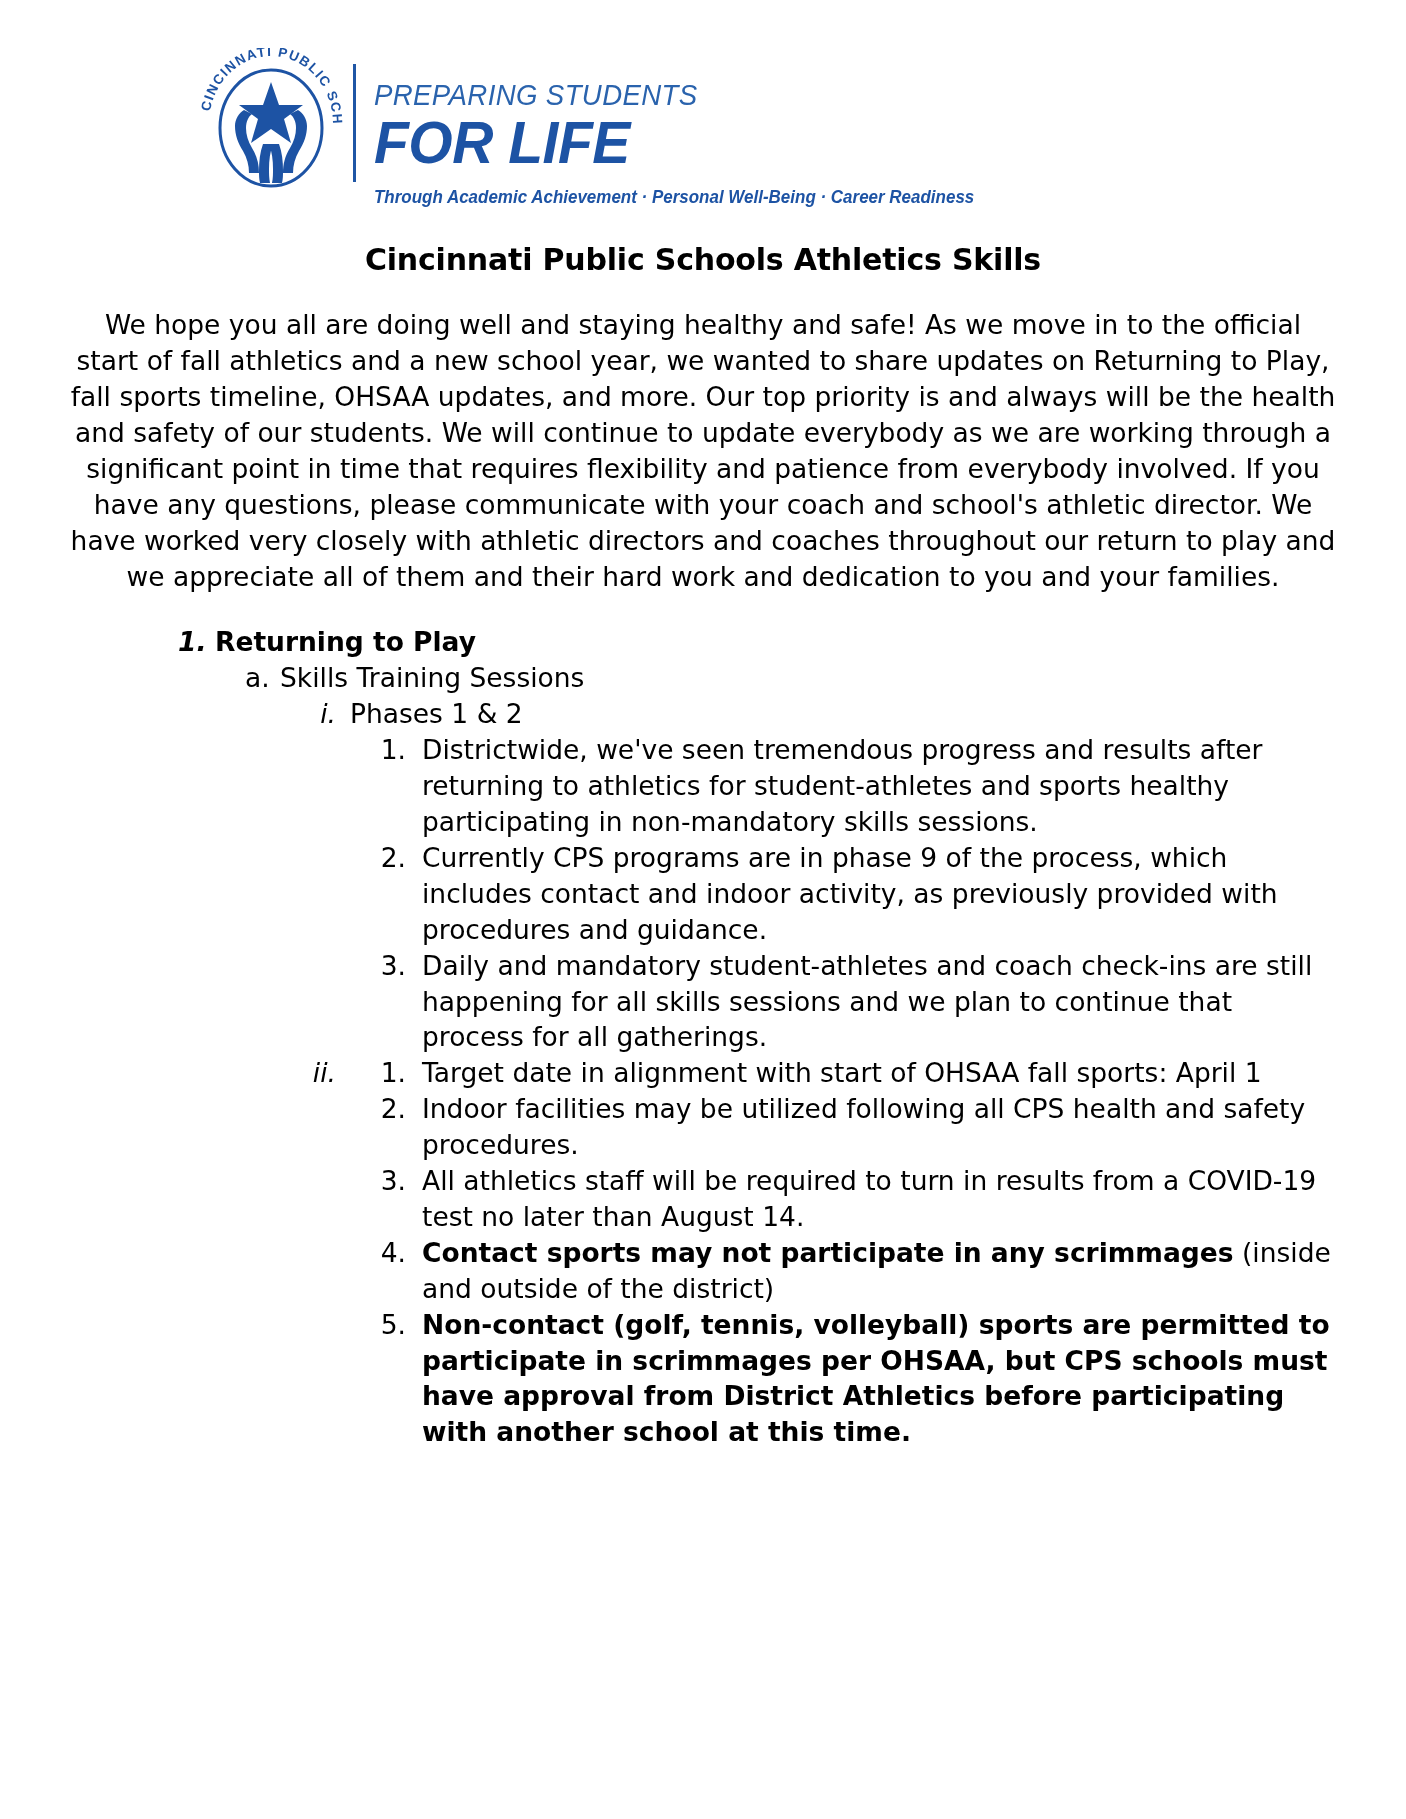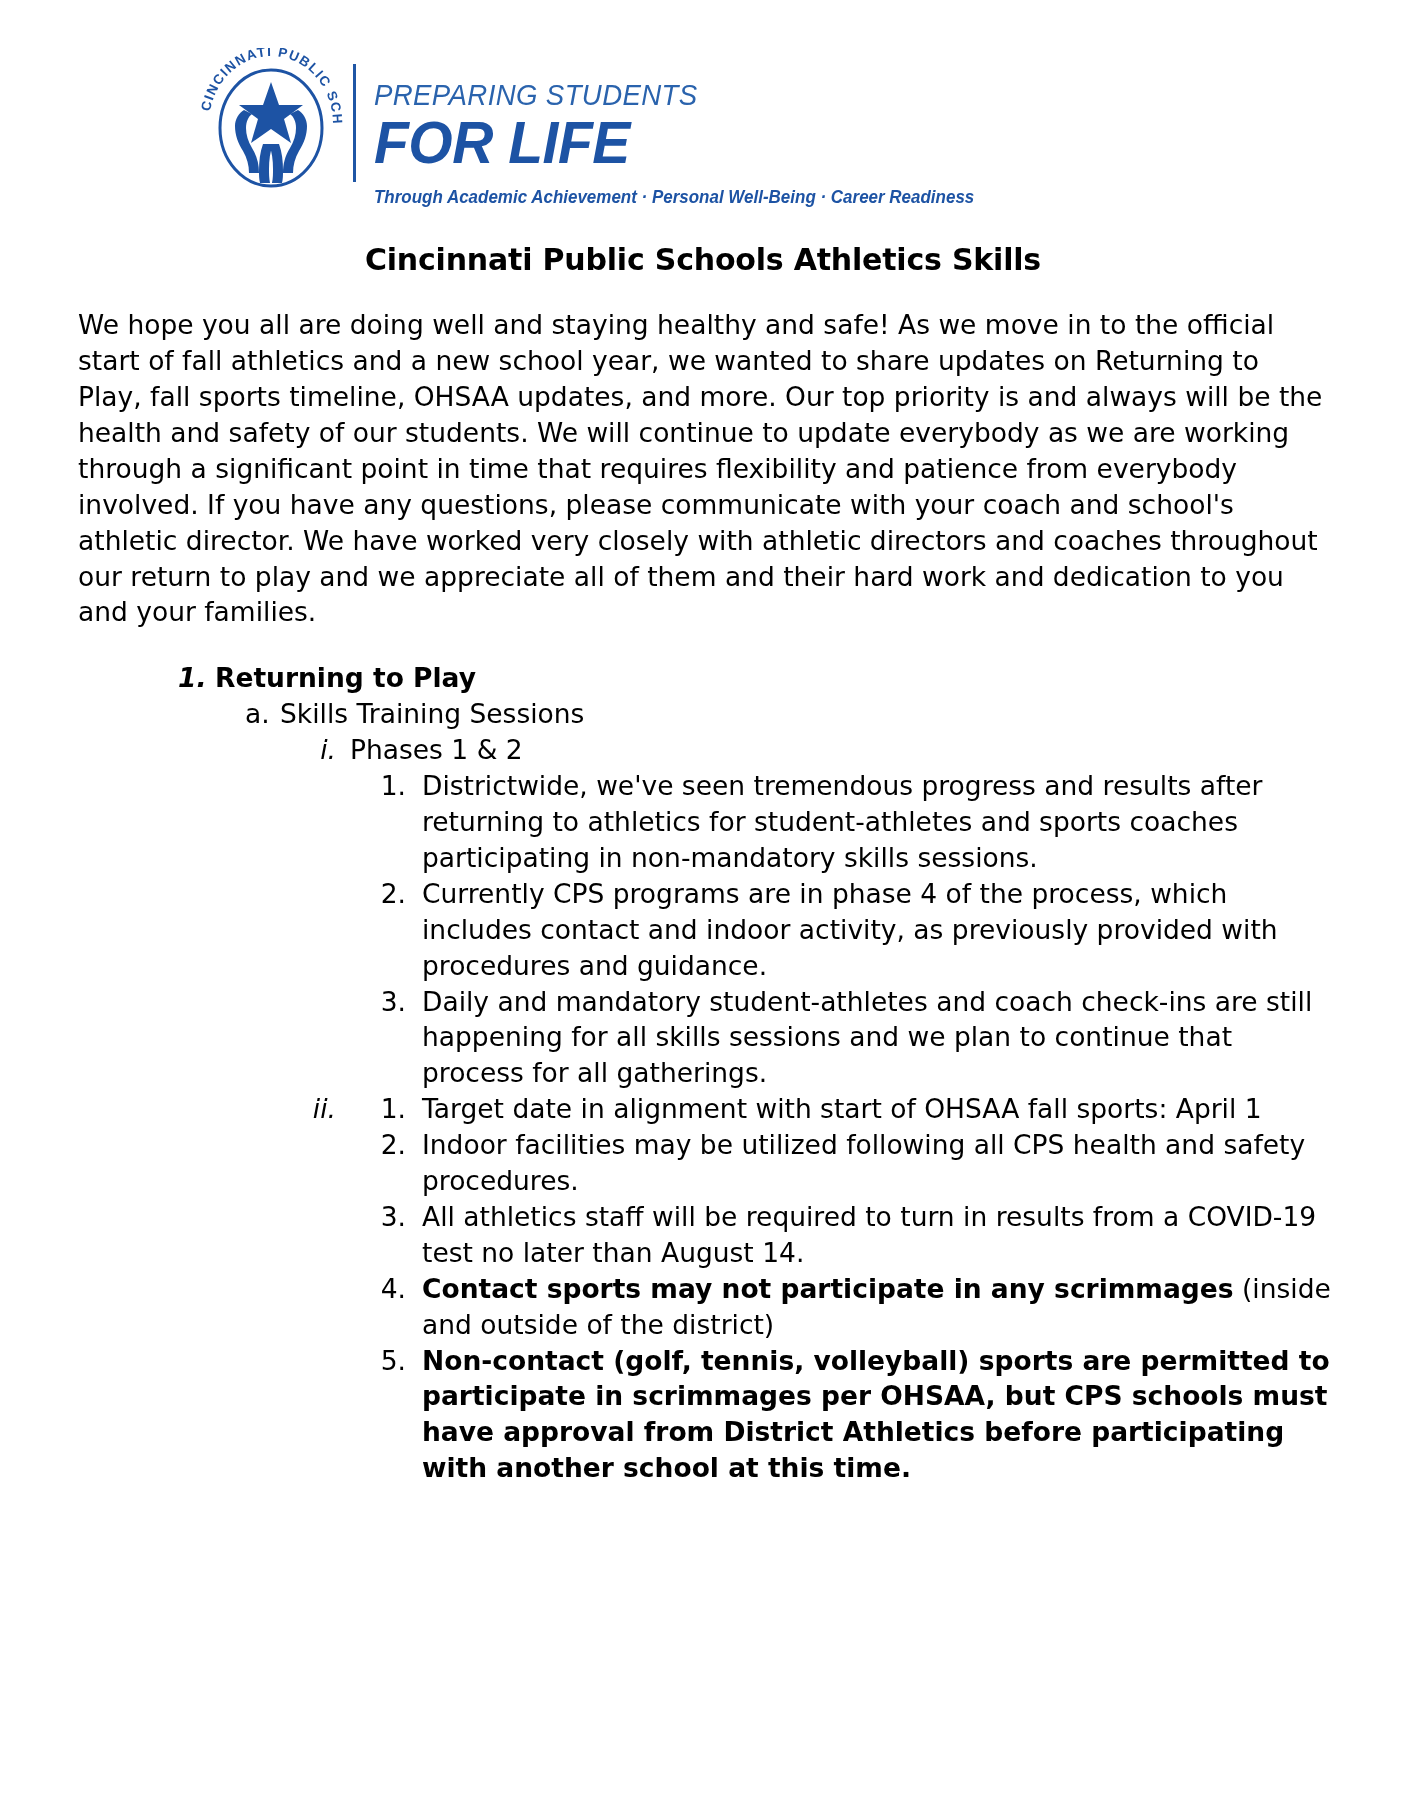--- a/index.html
+++ b/index.html
@@ -98,22 +98,22 @@
     margin-top: 30px;
     font-size: 26.5px;
     line-height: 1.355;
   }
   .salutation {
     font-weight: 700;
     font-style: italic;
     font-size: 26.5px;
   }
   .intro-para {
-    margin: 8px;
-    text-align: left;
+    margin: 0;
+    text-align: center;
   }
 
   
   ol.lvl1 {
     list-style: none;
     margin: 30px 0 0 0;
     padding: 0;
   }
   ol.lvl1 > li {
     position: relative;
@@ -242,25 +242,25 @@
 
             <ol class="lvl3">
 
               <li>
                 <span class="marker">i.</span>
                 <span>Phases 1 &amp; 2</span>
 
                 <ol class="lvl4">
                   <li>
                     <span class="marker">1.</span>
-                    <span class="li-text">Districtwide, we've seen tremendous progress and results after returning to athletics for student-athletes and sports coaches participating in non-mandatory skills sessions.</span>
+                    <span class="li-text">Districtwide, we've seen tremendous progress and results after returning to athletics for student-athletes and sports healthy participating in non-mandatory skills sessions.</span>
                   </li>
                   <li>
                     <span class="marker">2.</span>
-                    <span class="li-text">Currently CPS programs are in phase 4 of the process, which includes contact and indoor activity, as previously provided with procedures and guidance.</span>
+                    <span class="li-text">Currently CPS programs are in phase 9 of the process, which includes contact and indoor activity, as previously provided with procedures and guidance.</span>
                   </li>
                   <li>
                     <span class="marker">3.</span>
                     <span class="li-text">Daily and mandatory student-athletes and coach check-ins are still happening for all skills sessions and we plan to continue that process for all gatherings.</span>
                   </li>
                 </ol>
               </li>
 
               <li>
                 <span class="marker">ii.</span>

